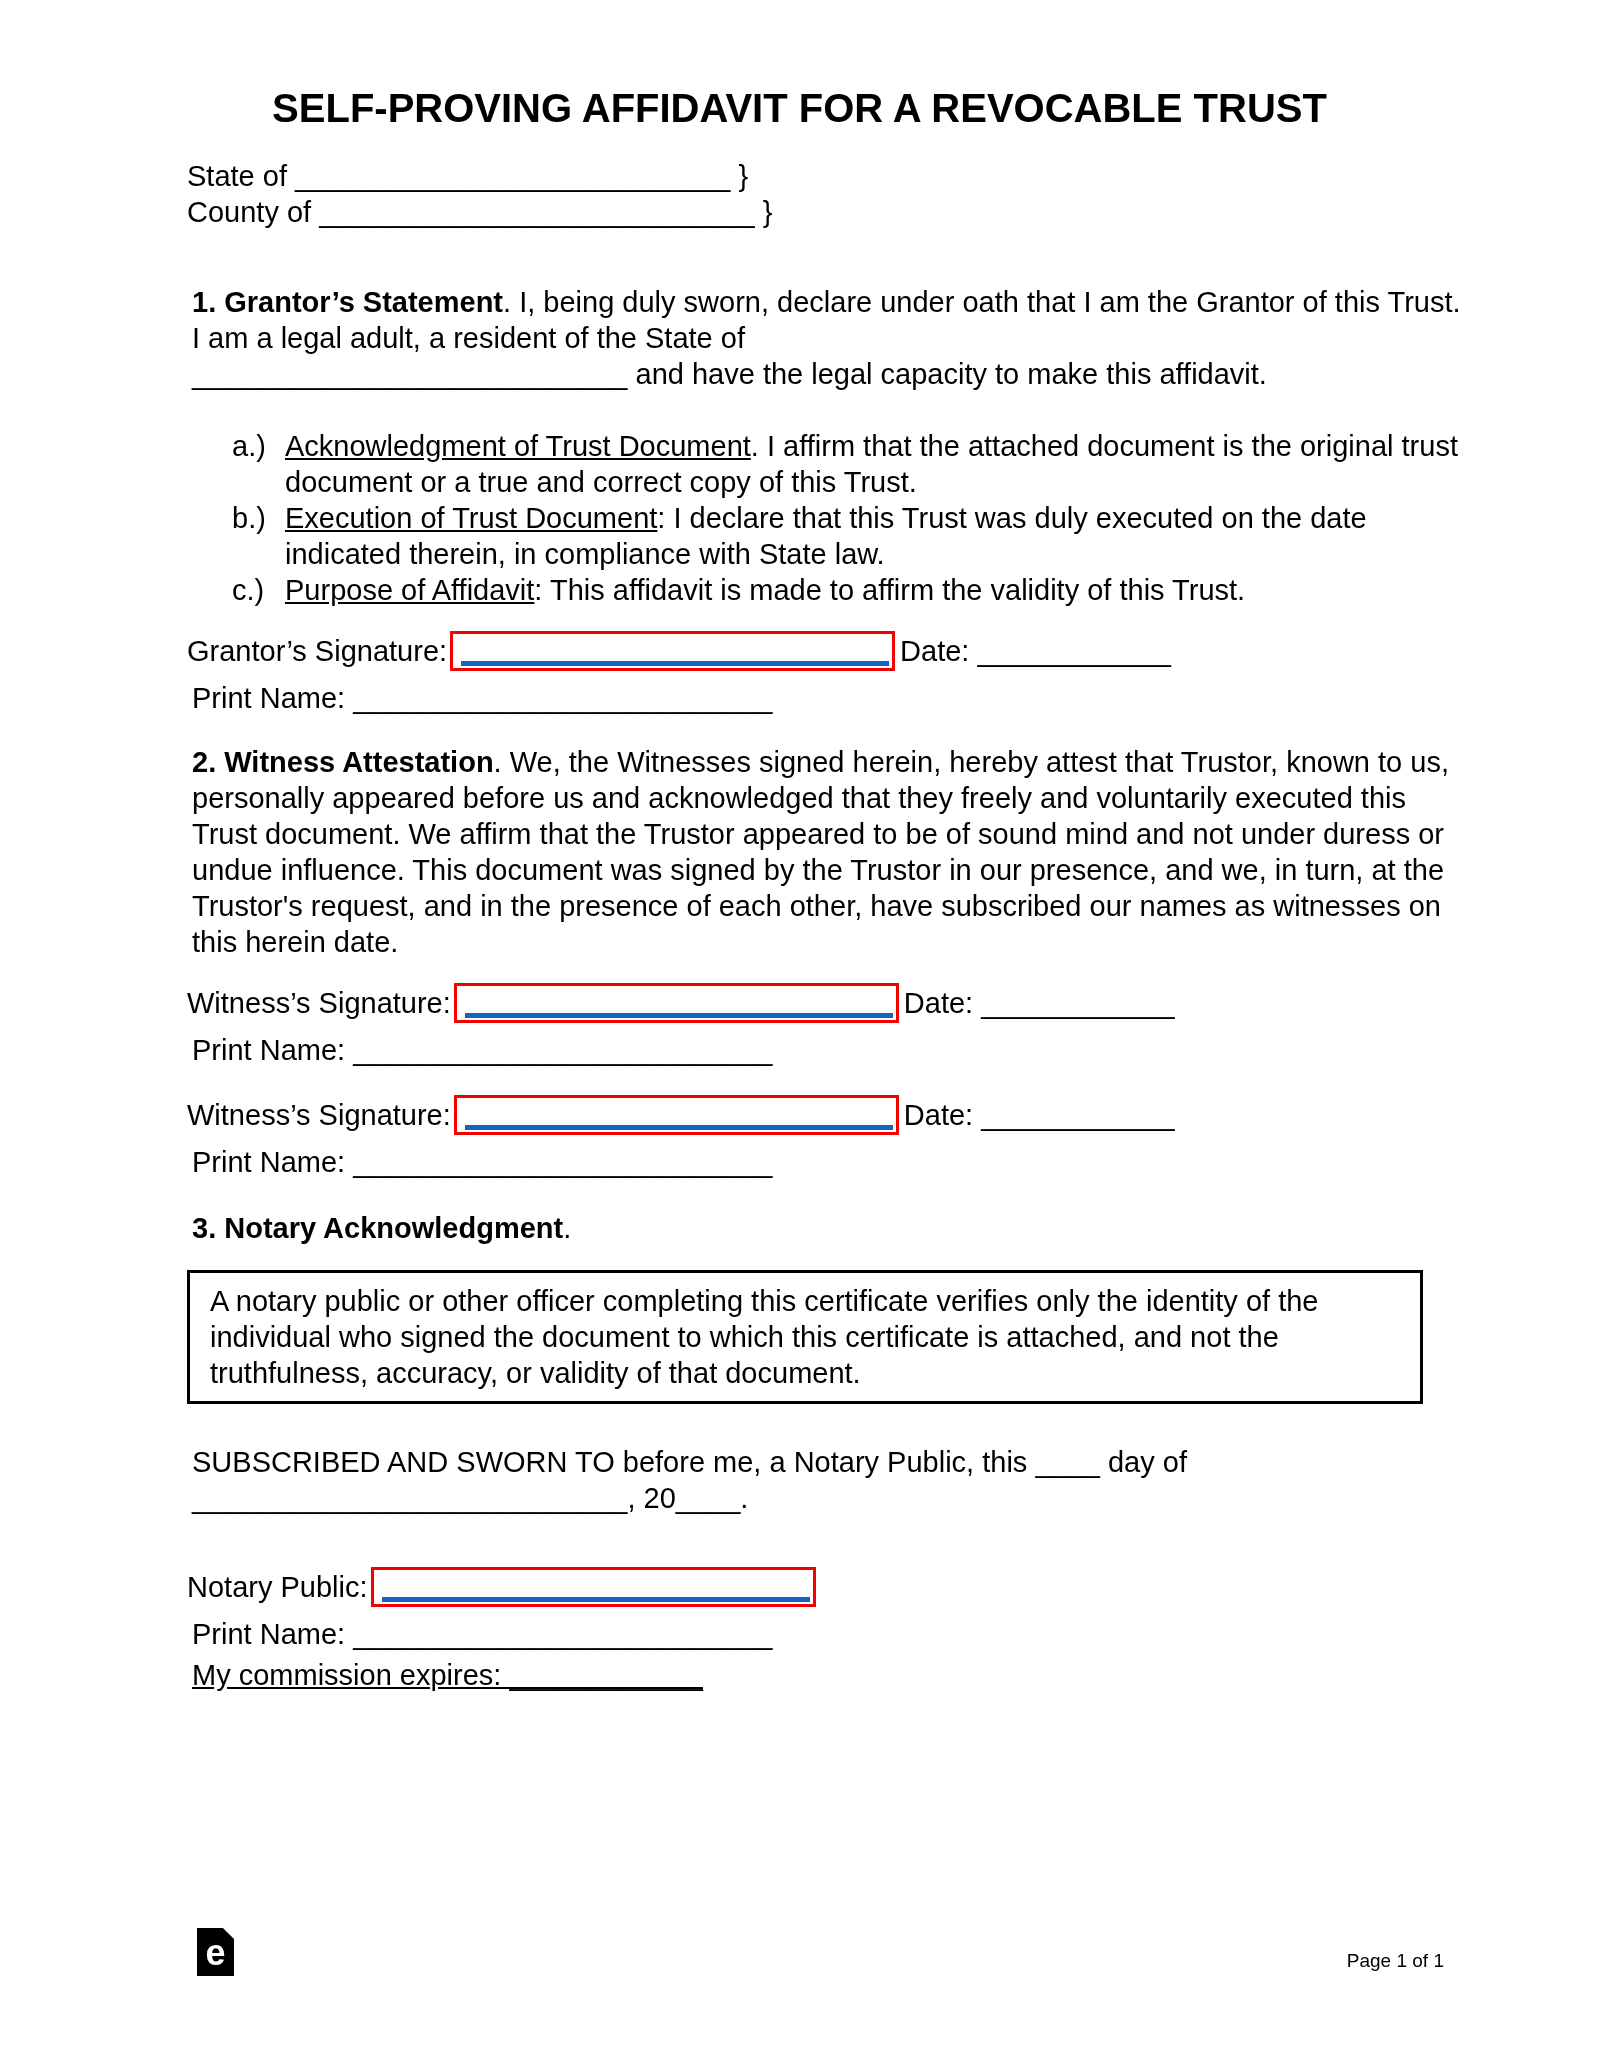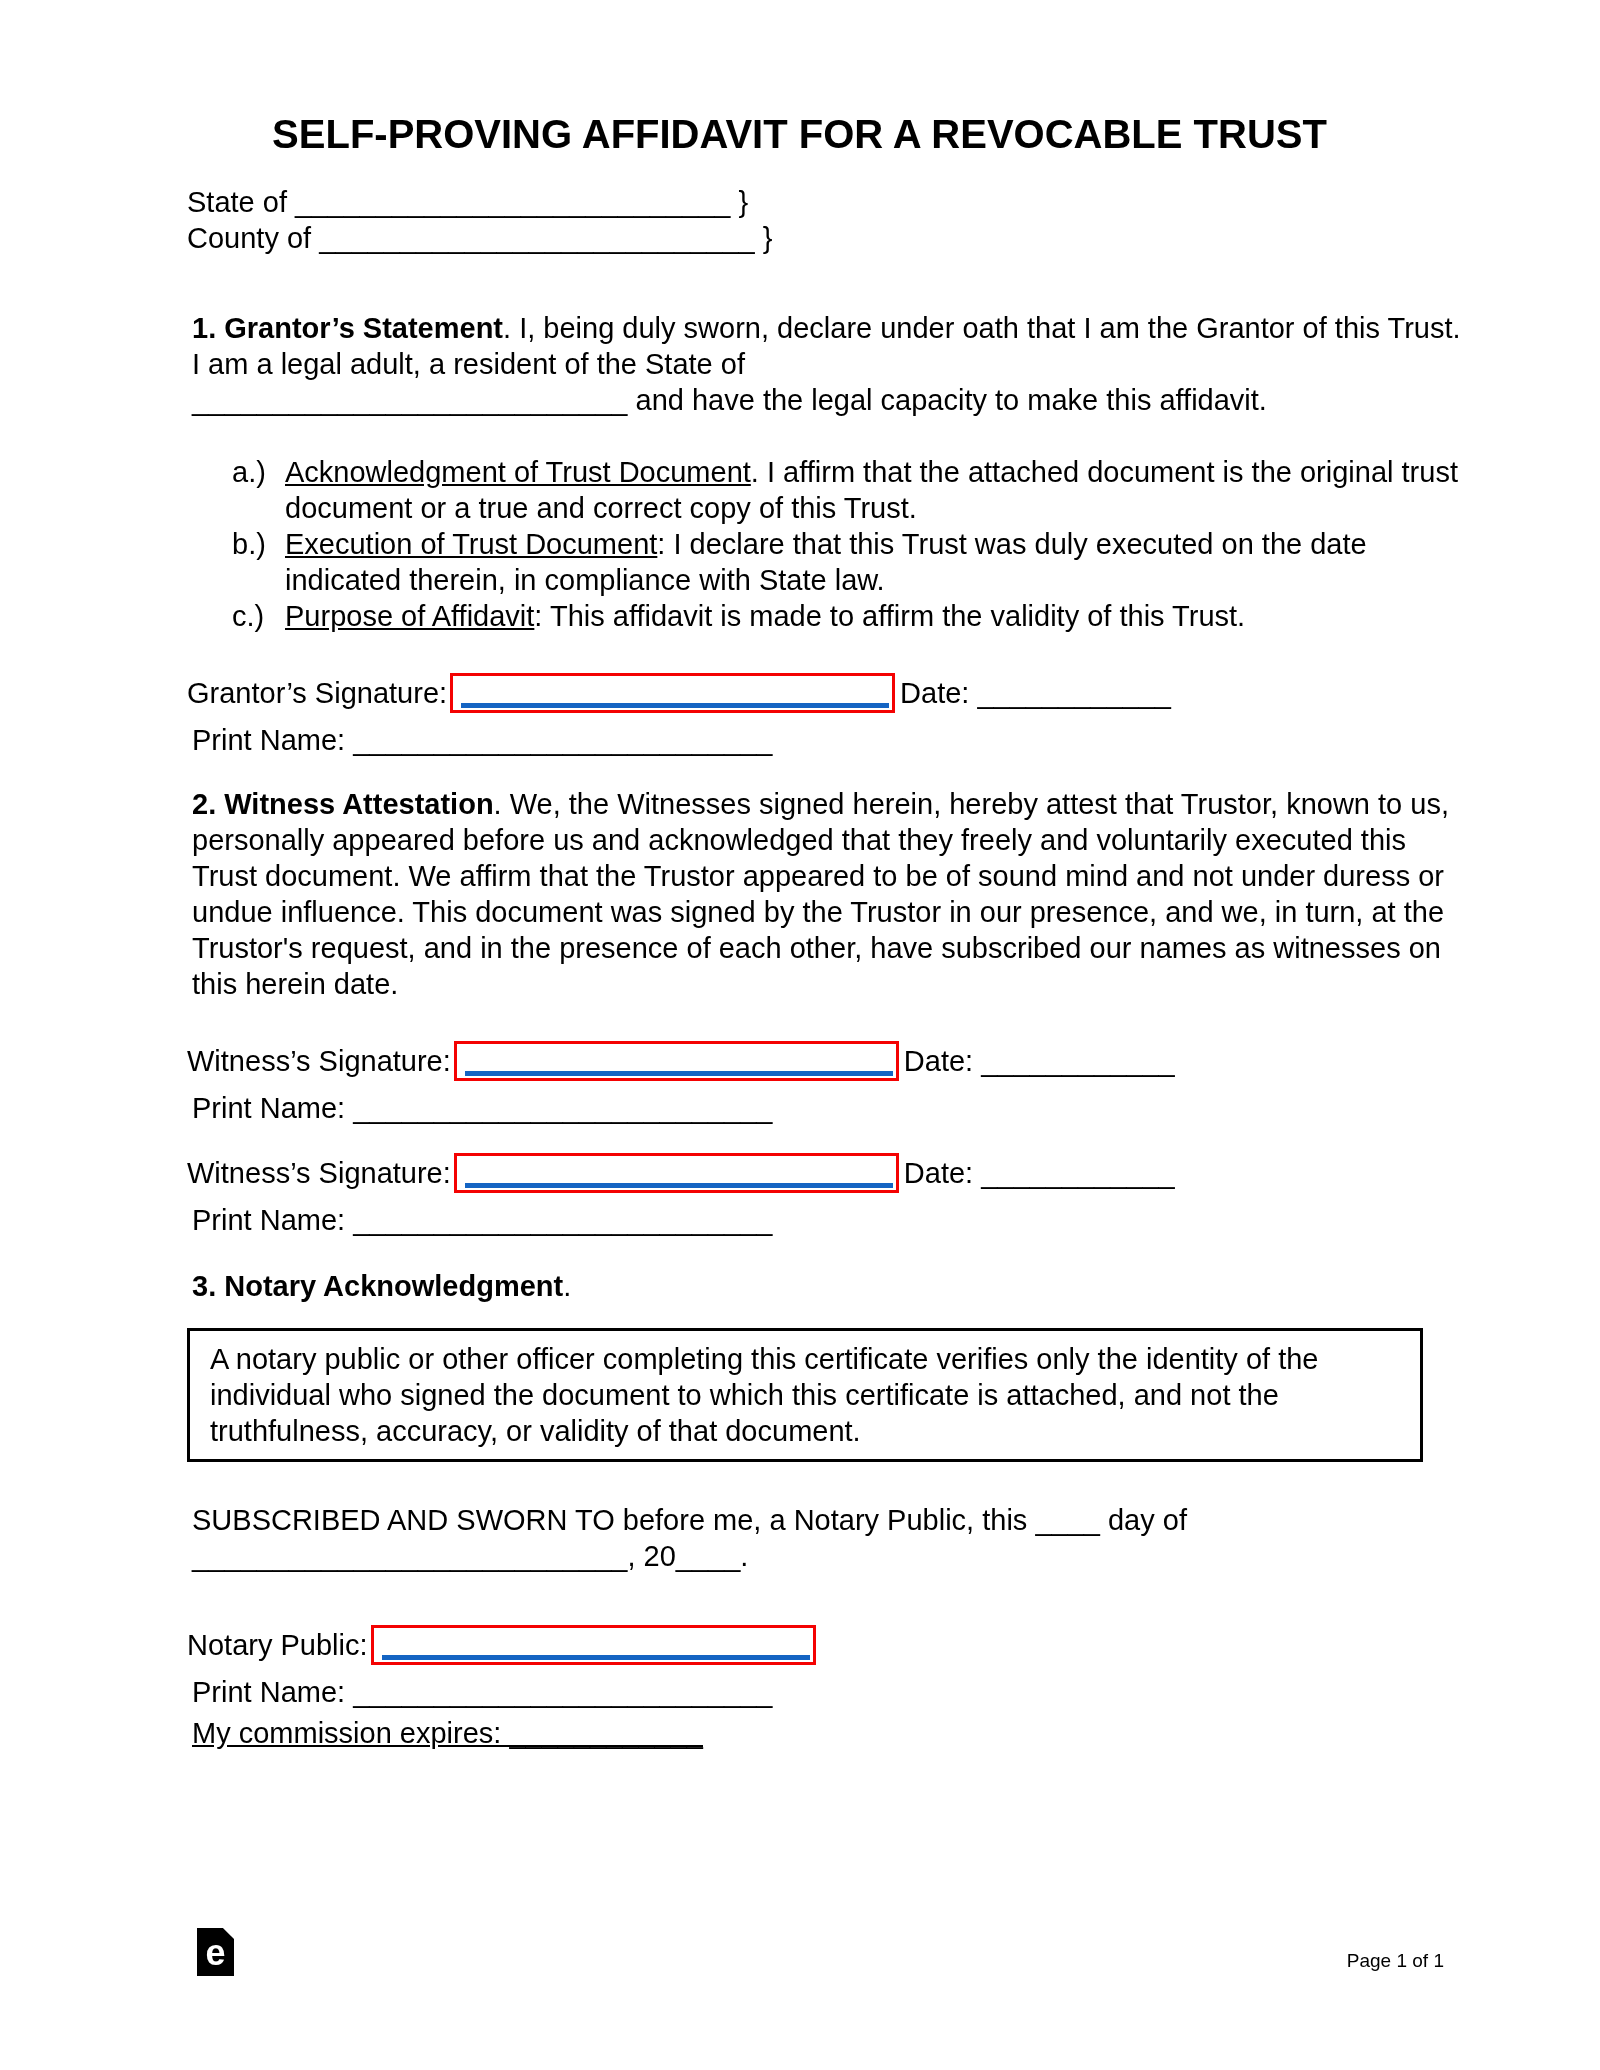--- a/index.html
+++ b/index.html
@@ -1,38 +1,38 @@
 <!DOCTYPE html>
 <html style="--field-red: #f40202; --field-blue: #1464c3;"><head>
 <meta charset="utf-8">
 <style>
   html,body{margin:0;padding:0;background:#ffffff;}
   body{
     width:1600px;height:2070px;position:relative;overflow:hidden;
     font-family:"Liberation Sans","DejaVu Sans",sans-serif;
     font-size:29px;line-height:36px;color:#000;
   }
-  .content{padding:110px 128px 0 187px;}
+  .content{padding:84px 128px 0 187px;}
 
   .doc-title{
     font-size:40px;line-height:48px;font-weight:bold;
     text-align:center;margin:0 0 26px 0;position:relative;left:-30px;
     white-space:nowrap;
   }
 
   .juris{margin:0;}
   p{margin:5px;}
 
   .para-1{margin-top:54px;}
   .list{margin-top:36px;}
   .li{position:relative;padding-left:98px;}
   .li .marker{position:absolute;left:45px;top:0;}
   .u{text-decoration:underline;}
 
-  .sig-row{display:flex;align-items:center;height:42px;margin-top:38px;}
+  .sig-row{display:flex;align-items:center;height:42px;margin-top:22px;}
   .sig-row .after-box{padding-left:5px;white-space:nowrap;}
   .sig-box{
     flex:0 0 auto;width:445px;height:40px;box-sizing:border-box;
     border:3px solid var(--field-red,#f40202);position:relative;margin-left:3px;
     background:#fff;
   }
   .sig-box::after{
     content:"";position:absolute;left:8px;right:3px;bottom:2px;height:5px;
     background:var(--field-blue,#1464c3);
   }

